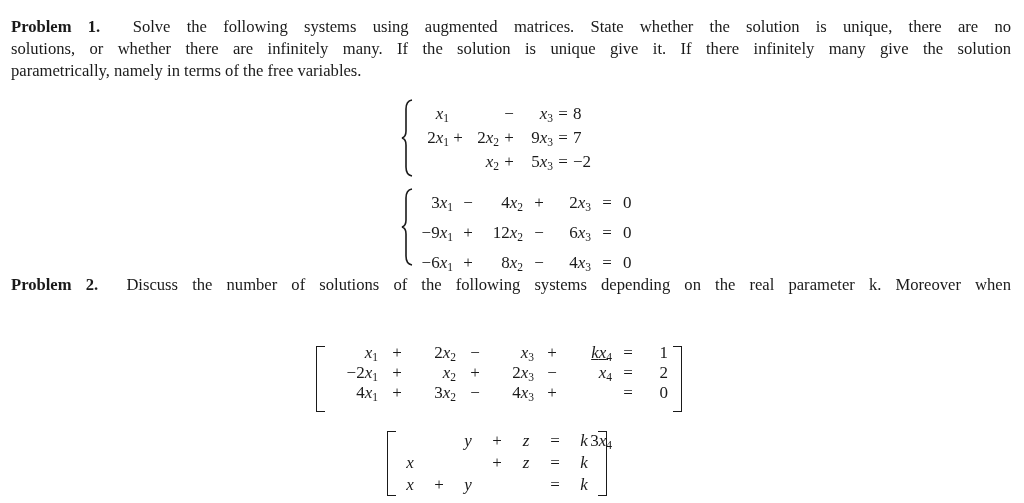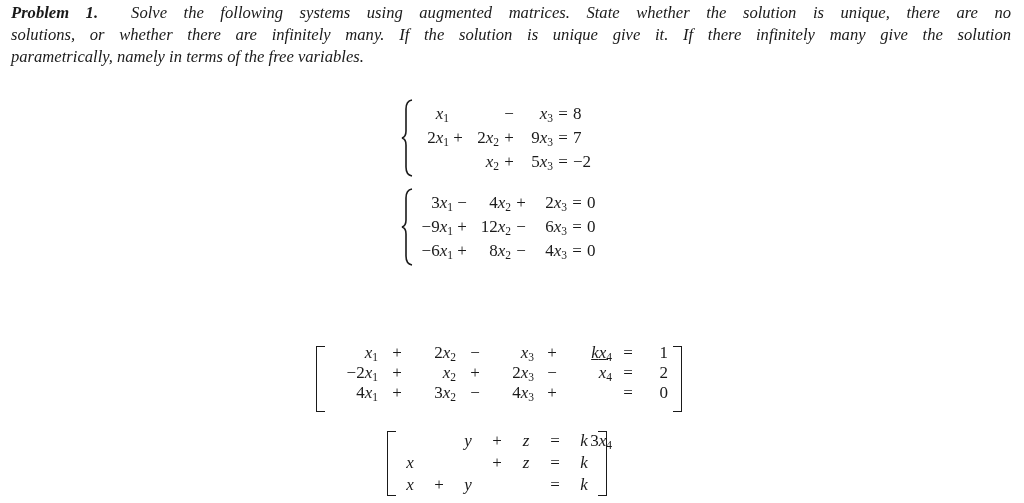--- a/index.html
+++ b/index.html
@@ -33,21 +33,21 @@
   .r { text-align:right; }
   .c { text-align:center; }
   .l { text-align:left; }
   .bracket { position:absolute; top:0; bottom:0; width:8px; border:1.5px solid #1a1a1a; }
   .bracket.left { left:0; border-right:none; }
   .bracket.right { right:0; border-left:none; }
 </style>
 </head>
 <body>
 
-<div class="para" style="top:2px;font-style:italic;">
+<div class="para" style="top:16px;">
   <span class="line"><span class="lbl">Problem 1.</span>&nbsp; <span>Solve the following systems using augmented matrices. State whether the solution is unique, there are no</span></span>
   <span class="line">solutions, or whether there are infinitely many. If the solution is unique give it. If there infinitely many give the solution</span>
   <span class="line last">parametrically, namely in terms of the free variables.</span>
 </div>
 
 <div class="system math" style="left:401px; top:99px; width:210px; height:78px;">
   <div class="brace">
     <svg viewBox="0 0 12 78" preserveAspectRatio="none">
         <path d="M11 1 Q5 2 5 10 L5 32 Q5 38 1 39 Q5 40 5 46 L5 68 Q5 76 11 77" fill="none" stroke="#1a1a1a" stroke-width="1.6"></path>
       </svg>
@@ -78,21 +78,21 @@
     <div class="l">−2</div>
   </div>
 </div>
 
 <div class="system math" style="left:401px; top:188px; width:210px; height:78px;">
   <div class="brace">
     <svg viewBox="0 0 12 78" preserveAspectRatio="none">
         <path d="M11 1 Q5 2 5 10 L5 32 Q5 38 1 39 Q5 40 5 46 L5 68 Q5 76 11 77" fill="none" stroke="#1a1a1a" stroke-width="1.6"></path>
       </svg>
   </div>
-  <div class="eqgrid" style="left:12px; top:3px; grid-template-columns:40px 18px 40px 20px 36px 20px 20px;">
+  <div class="eqgrid" style="left:12px; top:3px; grid-template-columns:40px 18px 40px 20px 36px 20px 20px;gap:6px;">
     <div class="r">3<i>x</i><span class="sub">1</span></div>
     <div class="c">−</div>
     <div class="r">4<i>x</i><span class="sub">2</span></div>
     <div class="c">+</div>
     <div class="r">2<i>x</i><span class="sub">3</span></div>
     <div class="c">=</div>
     <div class="l">0</div>
 
     <div class="r">−9<i>x</i><span class="sub">1</span></div>
     <div class="c">+</div>
@@ -106,20 +106,21 @@
     <div class="c">+</div>
     <div class="r">8<i>x</i><span class="sub">2</span></div>
     <div class="c">−</div>
     <div class="r">4<i>x</i><span class="sub">3</span></div>
     <div class="c">=</div>
     <div class="l">0</div>
   </div>
 </div>
 
 <div class="para" style="top:274px;">
+  <span class="line"><span class="lbl">Problem 2.</span>&nbsp; <span>Discuss the number of solutions of the following systems depending on the real parameter k. Moreover when</span></span>
 </div>
 
 <div class="system math" style="left:316px; top:346px; width:366px; height:66px;">
   <div class="bracket left"></div>
   <div class="bracket right"></div>
   <div class="eqgrid" style="left:12px; top:-3px; grid-template-columns:50px 38px 40px 38px 40px 36px 42px 32px 24px;">
     <div class="r" style="height:20px;line-height:20px;"><i>x</i><span class="sub">1</span></div>
     <div class="c" style="height:20px;line-height:20px;">+</div>
     <div class="r" style="height:20px;line-height:20px;">2<i>x</i><span class="sub">2</span></div>
     <div class="c" style="height:20px;line-height:20px;">−</div>

